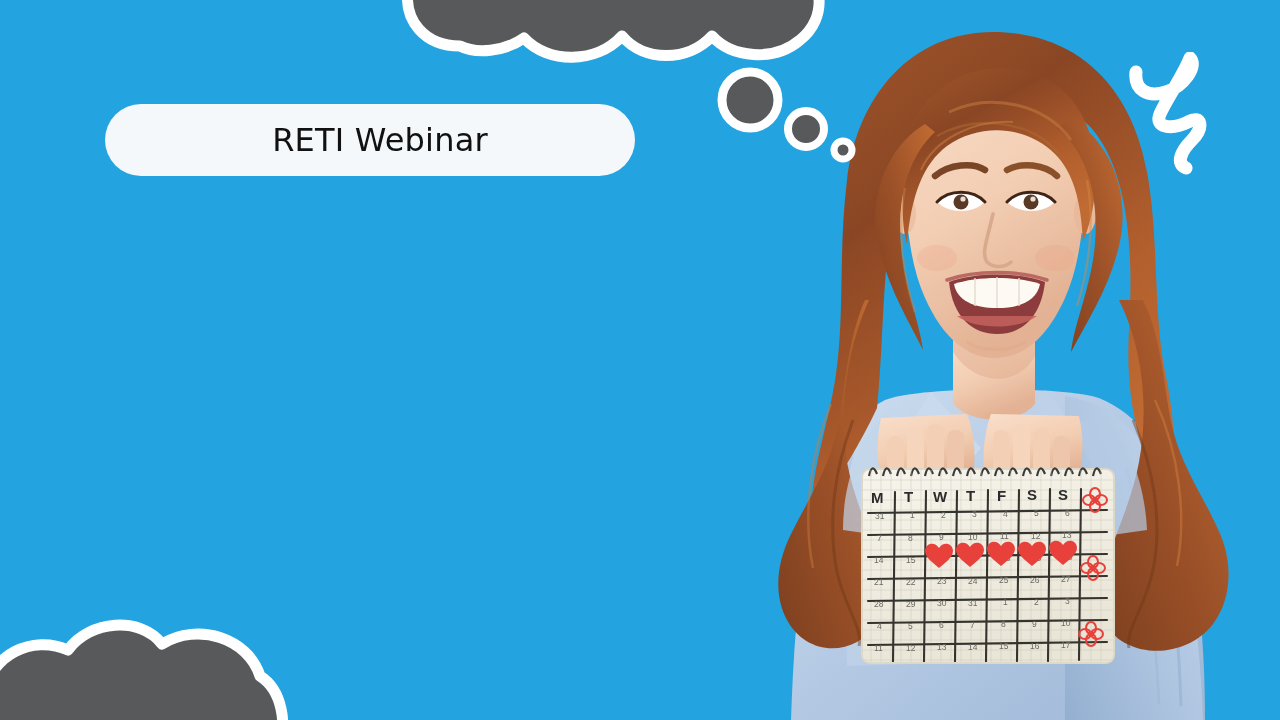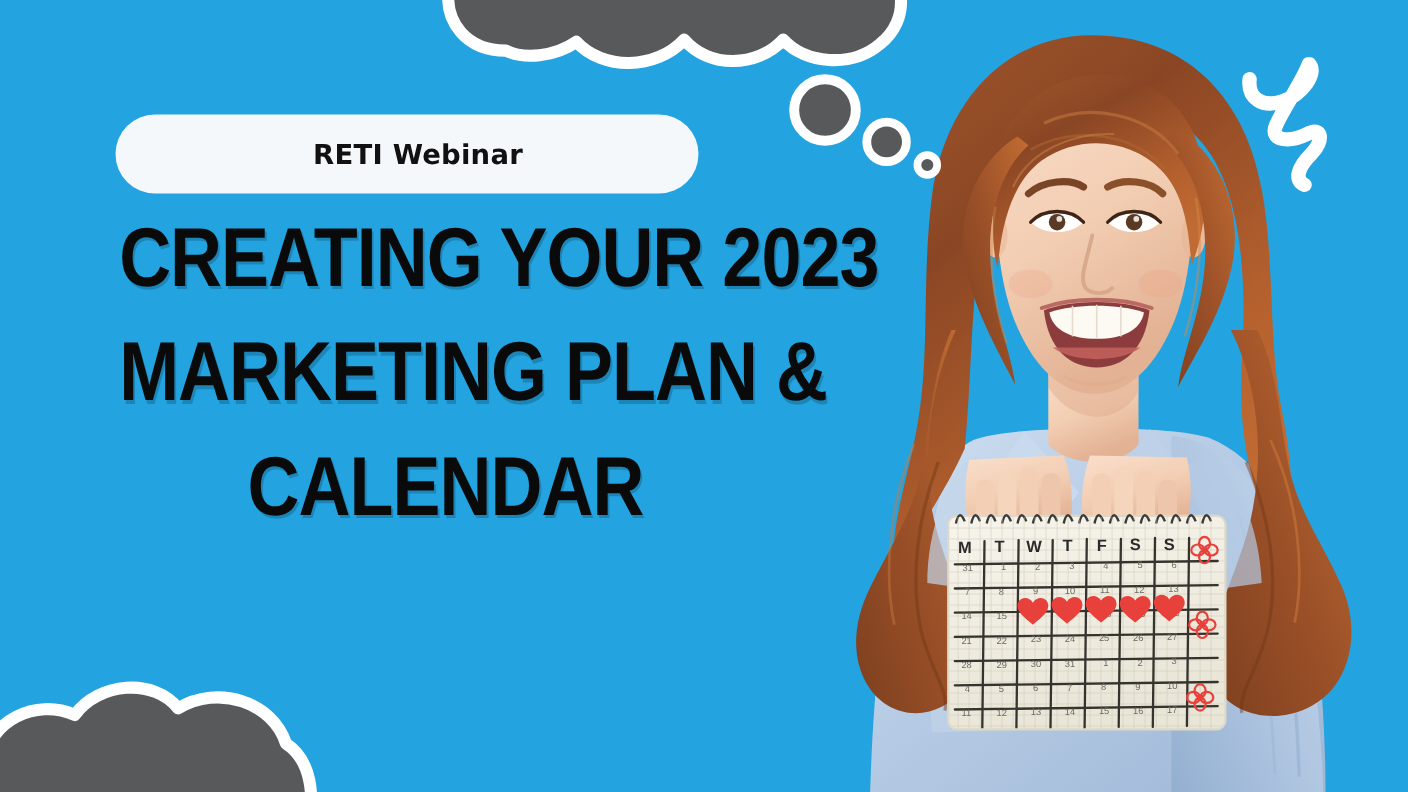--- a/index.html
+++ b/index.html
@@ -26,22 +26,22 @@
   
   #badge {
     position:absolute;
     left:105px; top:104px;
     width:530px; height:72px;
     background:#f4f8fb;
     border-radius:36px;
     display:flex; align-items:center; justify-content:center;
   }
   #badge-label {
-    font-size:25px;
-    font-weight:bold;
+    font-size:32px;
+    font-weight:normal;
     color:#111;
     letter-spacing:.2px;
     font-family:"DejaVu Sans", sans-serif;
     margin-left:20px;
   }
 
   
   #headline {
     position:absolute;
     left:60px; top:183px;
@@ -478,19 +478,14 @@
              C 66 22, 48 48, 42 62
              C 36 76, 54 78, 70 70
              C 84 62, 86 76, 74 88
              C 62 100, 58 112, 68 116" fill="none" stroke="#ffffff" stroke-width="13" stroke-linecap="round" stroke-linejoin="round"></path>
   </svg>
 
   <div id="badge">
     <span id="badge-label">RETI Webinar</span>
   </div>
 
-  <div id="headline">
-    <span class="headline-line">CREATING YOUR 2023</span>
-    <span class="headline-line">MARKETING PLAN &amp;</span>
-    <span class="headline-line">CALENDAR</span>
-  </div>
 
 </div>
 
 </body></html>

